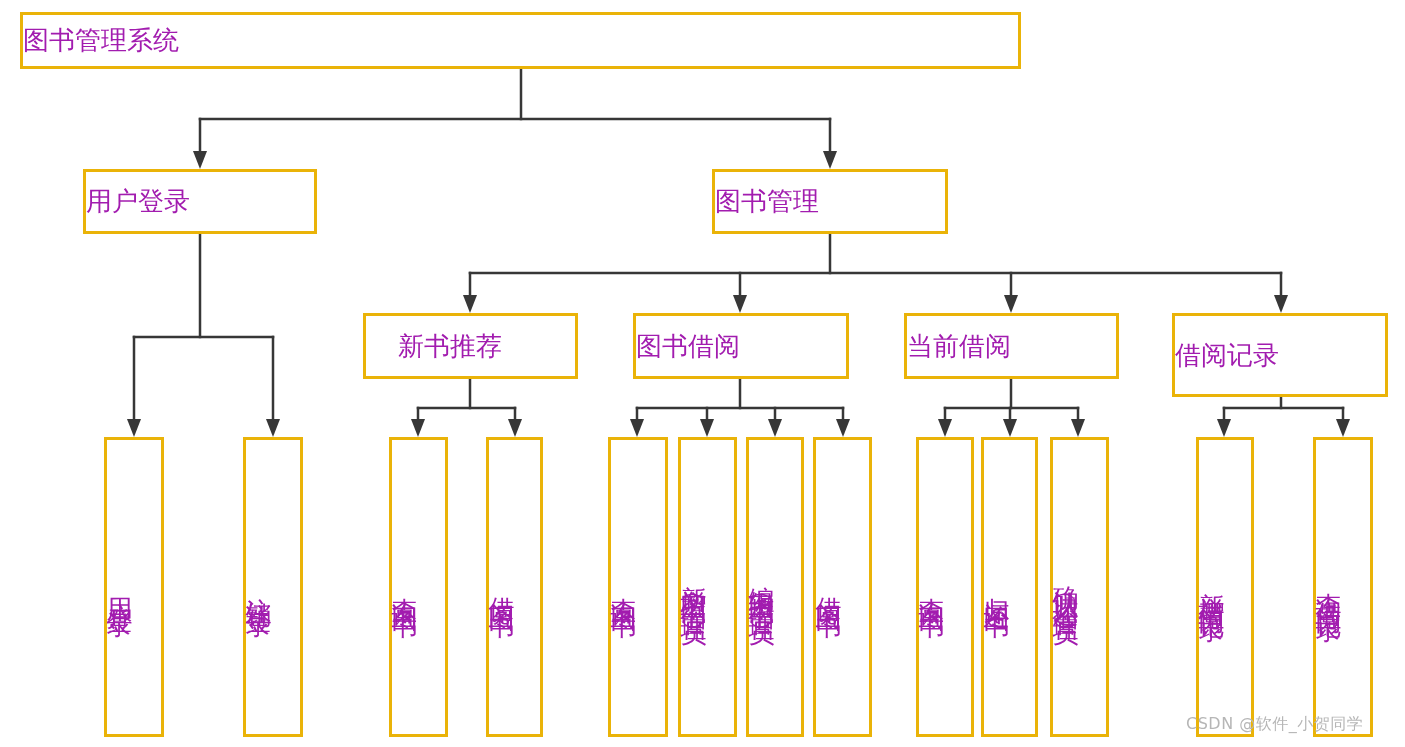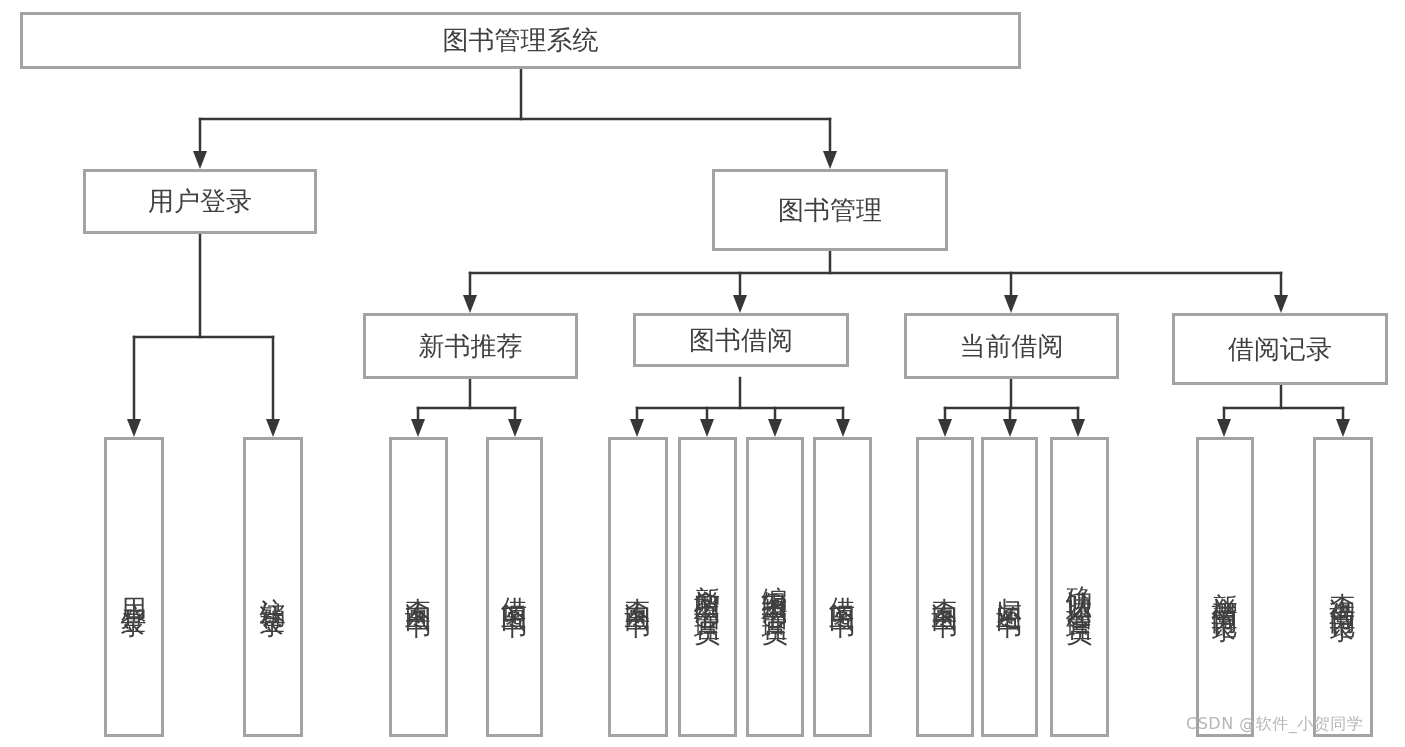--- a/index.html
+++ b/index.html
@@ -4,22 +4,22 @@
 <style>
   html,body { margin:0; padding:0; background:#ffffff; }
   .canvas {
     position:relative; width:1405px; height:747px; background:#ffffff;
     font-family:"DejaVu Sans","Liberation Sans",sans-serif;
     color:#3a3a3a; overflow:hidden;
   }
   .connectors { position:absolute; left:0; top:0; width:1405px; height:747px; }
   .node {
     position:absolute; box-sizing:border-box; background:#ffffff;
-    border:3px solid #a3a3a3; display:flex; align-items:center; justify-content:center;
-    font-size:26px; color:#404040; z-index:2; white-space:nowrap;
+    border:3px solid #eab308; display:flex; align-items:center; justify-content:flex-start;
+    font-size:26px; color:#a21caf; z-index:2; white-space:nowrap;
   }
   .node .vtext {
     writing-mode:vertical-rl; text-orientation:mixed;
     line-height:1; letter-spacing:5px; white-space:nowrap;
   }
   .watermark {
     position:absolute; left:1186px; top:714px; z-index:6;
     font-size:16px; color:#b6b6b6; letter-spacing:0.5px; white-space:nowrap;
   }
   svg line     { stroke:#373737; stroke-width:2.5; stroke-linecap:square; }
@@ -106,34 +106,34 @@
     </g>
   </svg>
 
   <div class="node" style="left:20px; top:12px; width:1001px; height:57px;">
     <span>图书管理系统</span>
   </div>
 
   <div class="node" style="left:83px; top:169px; width:234px; height:65px;">
     <span>用户登录</span>
   </div>
-  <div class="node" style="left:712px; top:169px; width:236px; height:82px;">
+  <div class="node" style="left:712px; top:169px; width:236px; height:65px;">
     <span>图书管理</span>
   </div>
 
-  <div class="node" style="left:363px; top:313px; width:215px; height:66px;">
+  <div class="node" style="left:363px; top:313px; width:215px; height:66px;padding-left:32px;">
     <span>新书推荐</span>
   </div>
-  <div class="node" style="left:633px; top:313px; width:216px; height:54px;">
+  <div class="node" style="left:633px; top:313px; width:216px; height:66px;">
     <span>图书借阅</span>
   </div>
   <div class="node" style="left:904px; top:313px; width:215px; height:66px;font-family:Liberation Serif, serif;">
     <span>当前借阅</span>
   </div>
-  <div class="node" style="left:1172px; top:313px; width:216px; height:72px;">
+  <div class="node" style="left:1172px; top:313px; width:216px; height:84px;">
     <span>借阅记录</span>
   </div>
 
   <div class="node" style="left:104px; top:437px; width:60px; height:300px;">
     <span class="vtext">用户登录</span>
   </div>
   <div class="node" style="left:243px; top:437px; width:60px; height:300px;">
     <span class="vtext">注销登录</span>
   </div>
 

